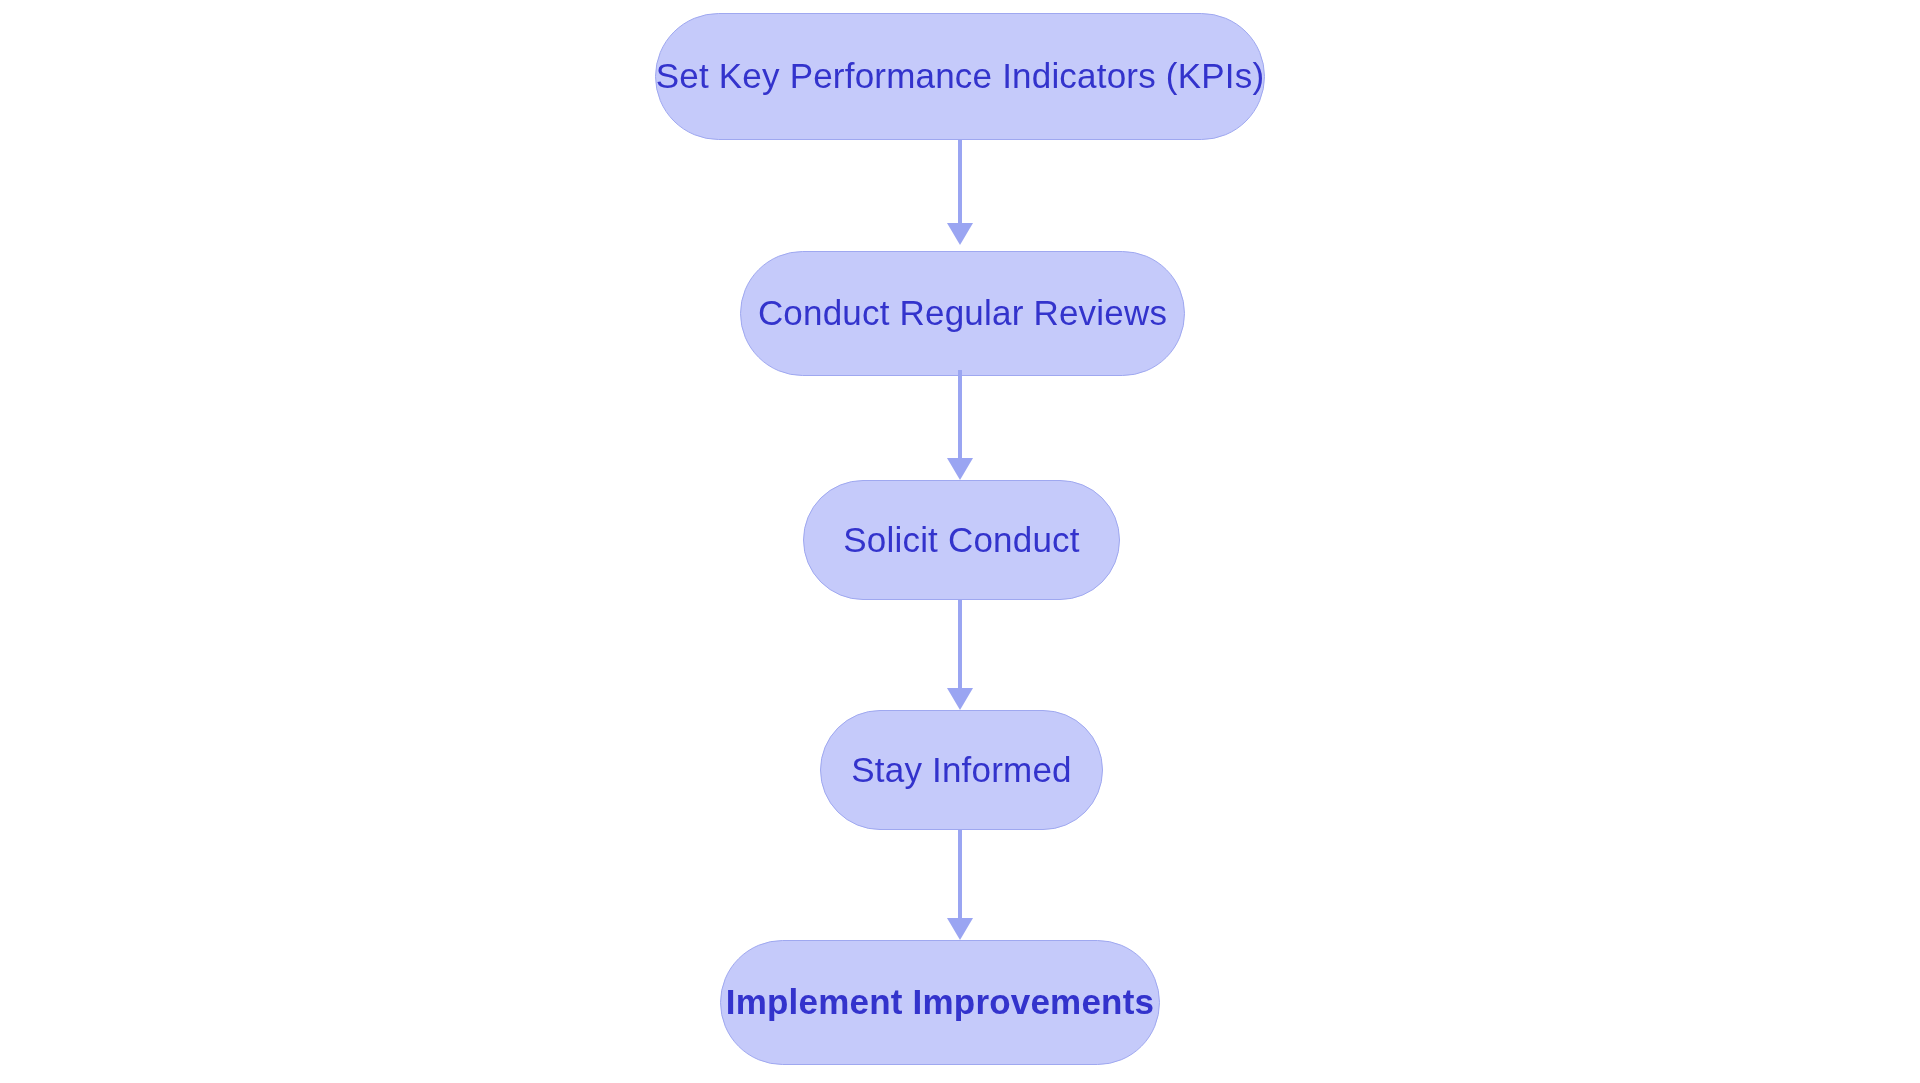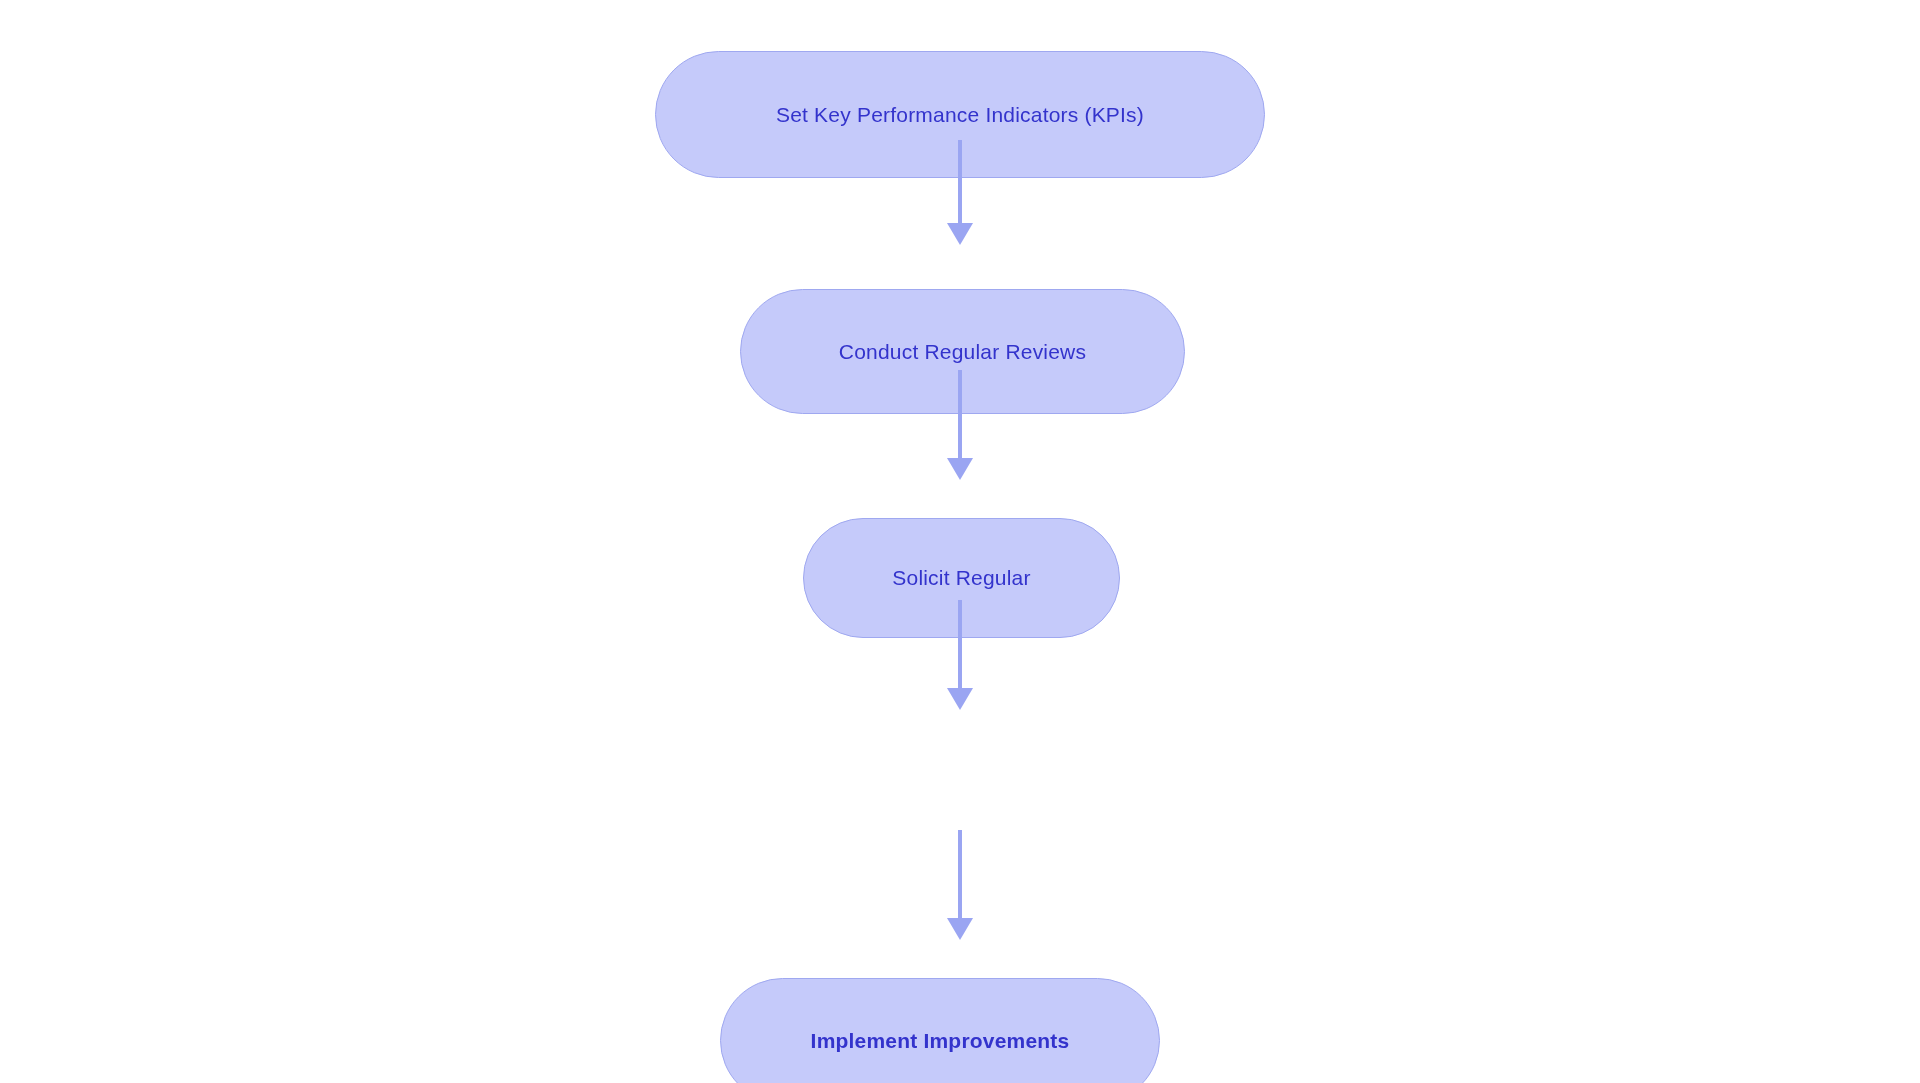--- a/index.html
+++ b/index.html
@@ -25,27 +25,26 @@
     position: absolute;
     box-sizing: border-box;
     background: #c5cafa;
     border: 1px solid #9fa8f0;
     border-radius: 999px;
     display: flex;
     align-items: center;
     justify-content: center;
     text-align: center;
     color: #3333cc;
-    font-size: 21px;
+    font-size: 35px;
     font-weight: 400;
     letter-spacing: 0.2px;
     line-height: 1.1;
     white-space: nowrap;
     user-select: none;
-    margin-top: 38px;
   }
 
   .node-label {
     display: block;
     color: #3333cc;
   }
 
   
   .node-1 { left: 655px;  top: 13px;   width: 610px; height: 127px; }
   .node-2 { left: 740px;  top: 251px;  width: 445px; height: 125px; }
@@ -92,26 +91,29 @@
   <div class="arrowhead arrowhead-1"></div>
 
   <div class="node node-2">
     <span class="node-label">Conduct Regular Reviews</span>
   </div>
 
   <div class="connector connector-2"></div>
   <div class="arrowhead arrowhead-2"></div>
 
   <div class="node node-3">
-    <span class="node-label">Solicit Regular</span>
+    <span class="node-label">Solicit Conduct</span>
   </div>
 
   <div class="connector connector-3"></div>
   <div class="arrowhead arrowhead-3"></div>
 
+  <div class="node node-4">
+    <span class="node-label">Stay Informed</span>
+  </div>
 
   <div class="connector connector-4"></div>
   <div class="arrowhead arrowhead-4"></div>
 
   <div class="node node-5">
     <span class="node-label">Implement Improvements</span>
   </div>
 
 </div>
 

